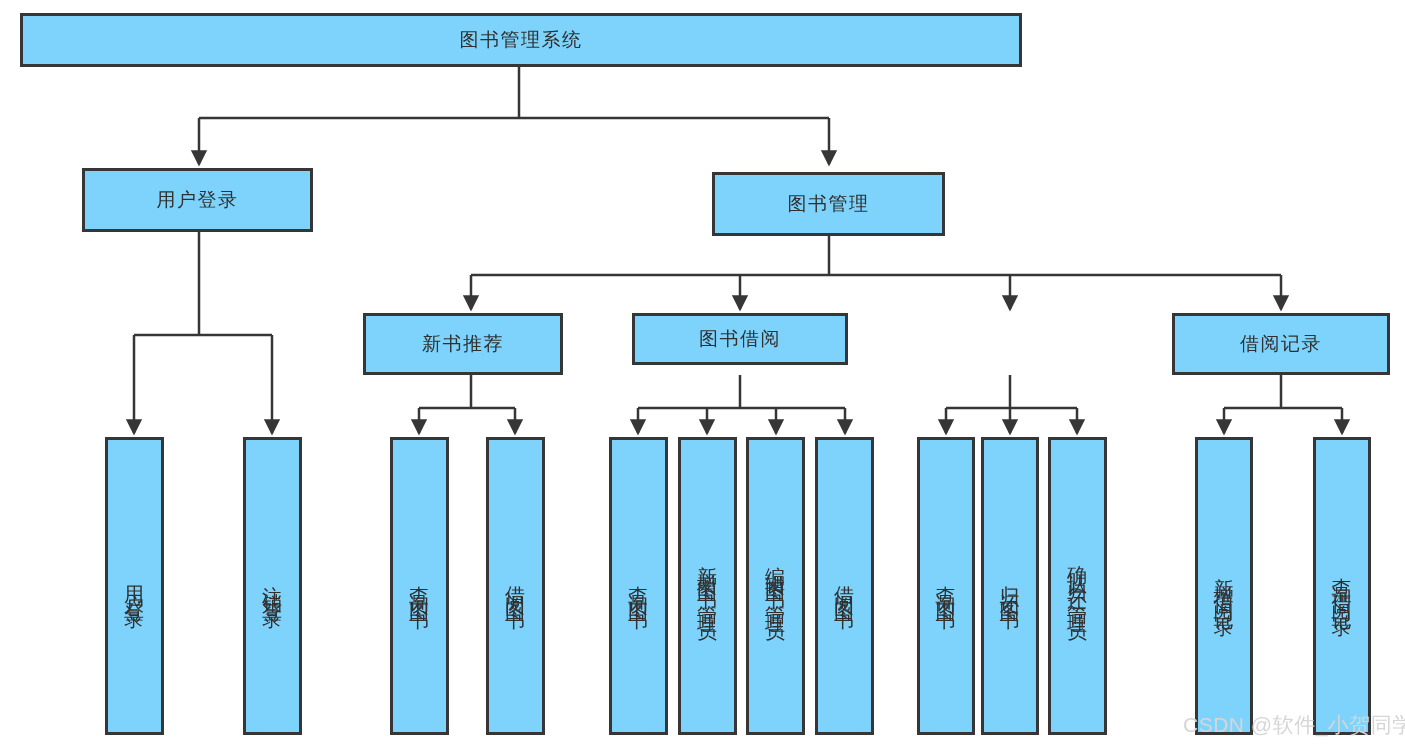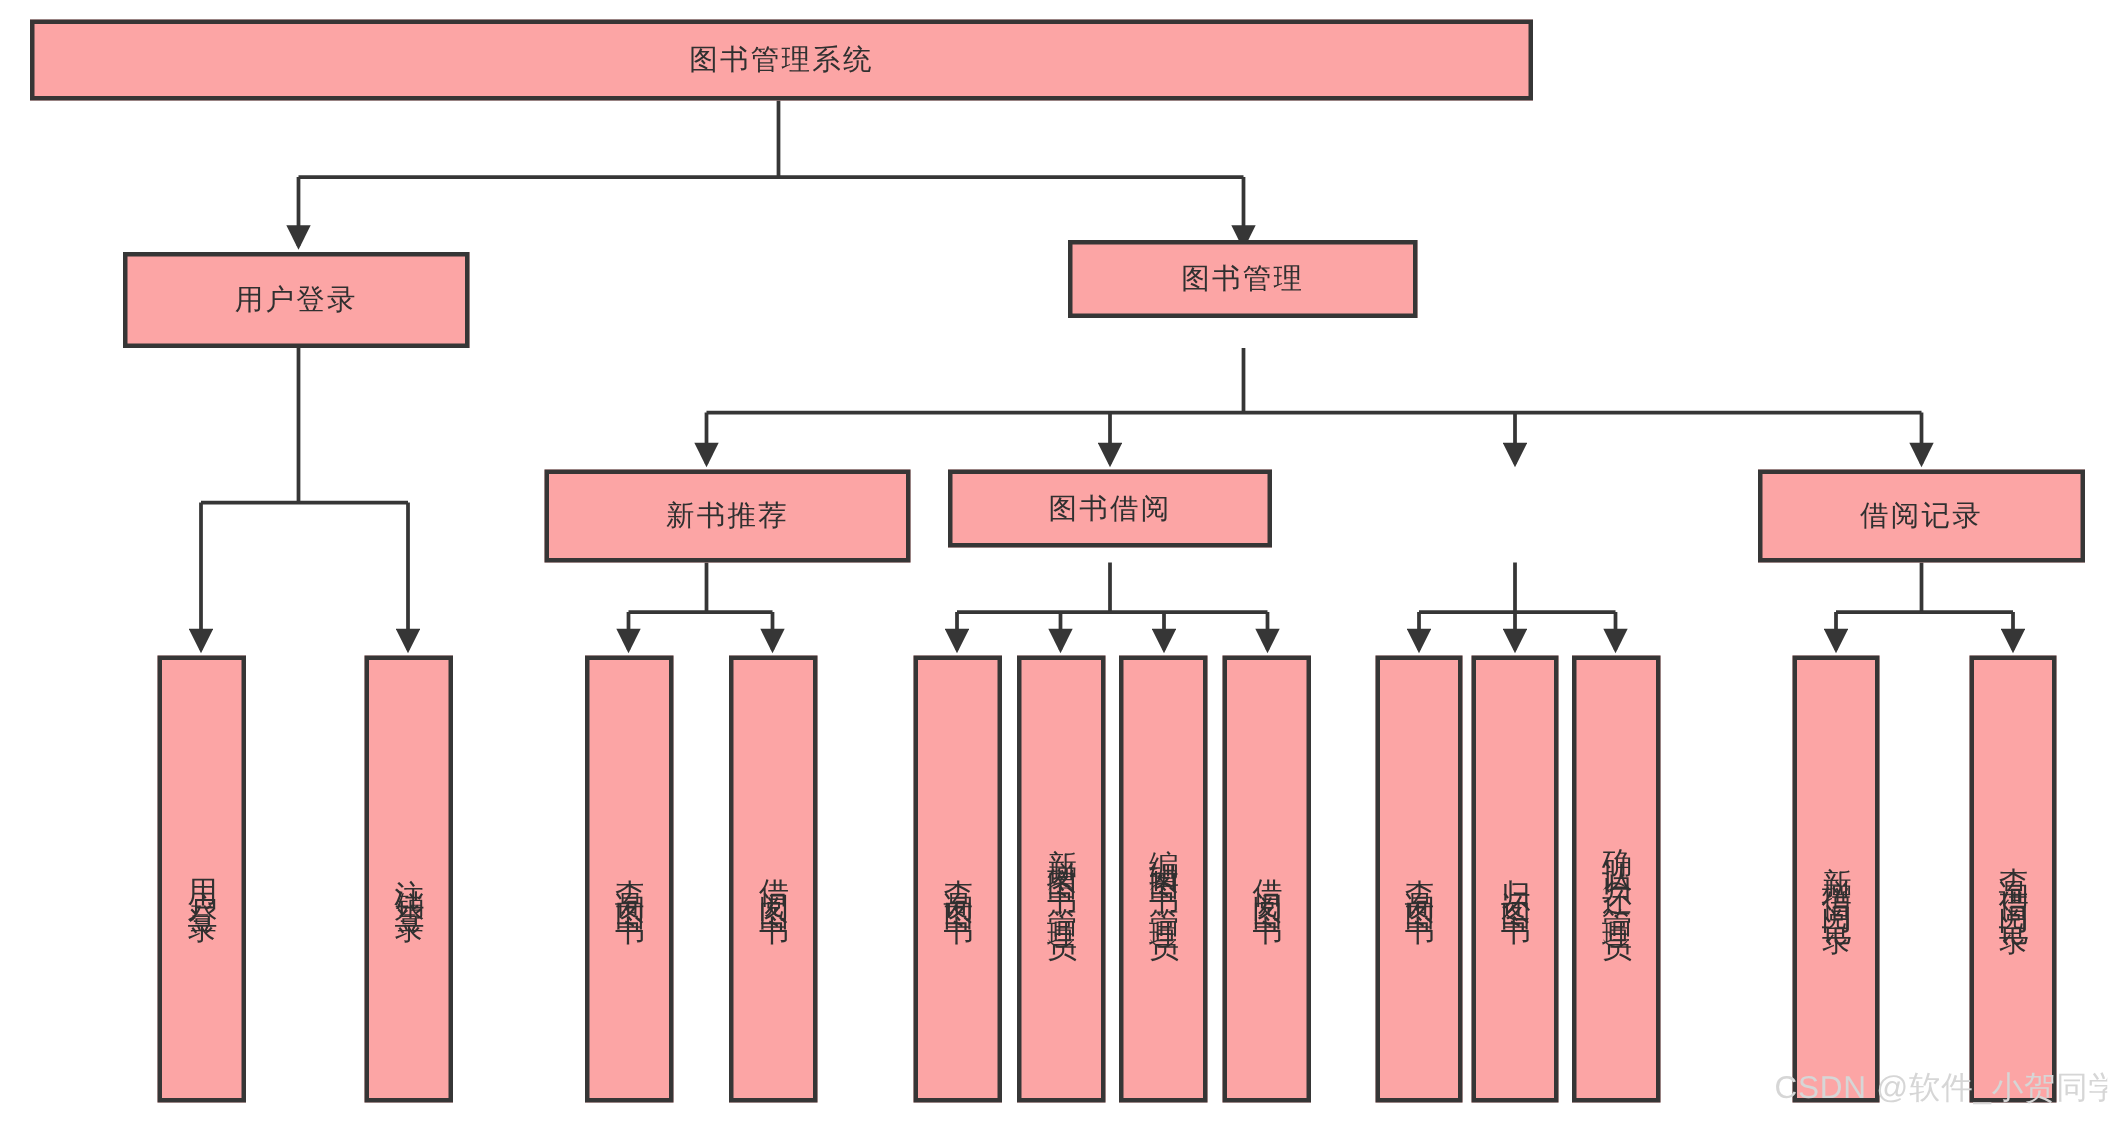--- a/index.html
+++ b/index.html
@@ -7,21 +7,21 @@
     position:relative;
     width:1405px;height:747px;
     background:#ffffff;
     font-family:"Liberation Sans","DejaVu Sans",sans-serif;
     overflow:hidden;
   }
   #connectors{position:absolute;left:0;top:0;width:1405px;height:747px;z-index:1;}
   .node{
     position:absolute;
     box-sizing:border-box;
-    background:#fca5a5;
+    background:#7dd3fc;
     border:3px solid #363636;
     color:#303030;
     display:flex;
     align-items:center;
     justify-content:center;
     z-index:2;
   }
   .h-label{font-size:19px;letter-spacing:1.5px;white-space:nowrap;}
   .leaf{
     writing-mode:vertical-rl;
@@ -83,23 +83,23 @@
         <line x1="1281" y1="375" x2="1281" y2="408"></line>
         <line x1="1224" y1="408" x2="1342" y2="408"></line>
         <line x1="1224" y1="408" x2="1224" y2="433" marker-end="url(#arrow)"></line>
         <line x1="1342" y1="408" x2="1342" y2="433" marker-end="url(#arrow)"></line>
       </g>
   </svg>
 
   <div class="node h-label" style="left:20px;top:13px;width:1002px;height:54px">图书管理系统</div>
 
   <div class="node h-label" style="left:82px;top:168px;width:231px;height:64px">用户登录</div>
-  <div class="node h-label" style="left:712px;top:160px;width:233px;height:52px">图书管理</div>
+  <div class="node h-label" style="left:712px;top:172px;width:233px;height:64px">图书管理</div>
 
-  <div class="node h-label" style="left:363px;top:313px;width:244px;height:62px">新书推荐</div>
+  <div class="node h-label" style="left:363px;top:313px;width:200px;height:62px">新书推荐</div>
   <div class="node h-label" style="left:632px;top:313px;width:216px;height:52px">图书借阅</div>
   <div class="node h-label" style="left:1172px;top:313px;width:218px;height:62px">借阅记录</div>
 
   <div class="node leaf" style="left:105px;top:437px;width:59px;height:298px">用户登录</div>
   <div class="node leaf" style="left:243px;top:437px;width:59px;height:298px">注销登录</div>
 
   <div class="node leaf" style="left:390px;top:437px;width:59px;height:298px">查询图书</div>
   <div class="node leaf" style="left:486px;top:437px;width:59px;height:298px">借阅图书</div>
 
   <div class="node leaf" style="left:609px;top:437px;width:59px;height:298px">查询图书</div>

